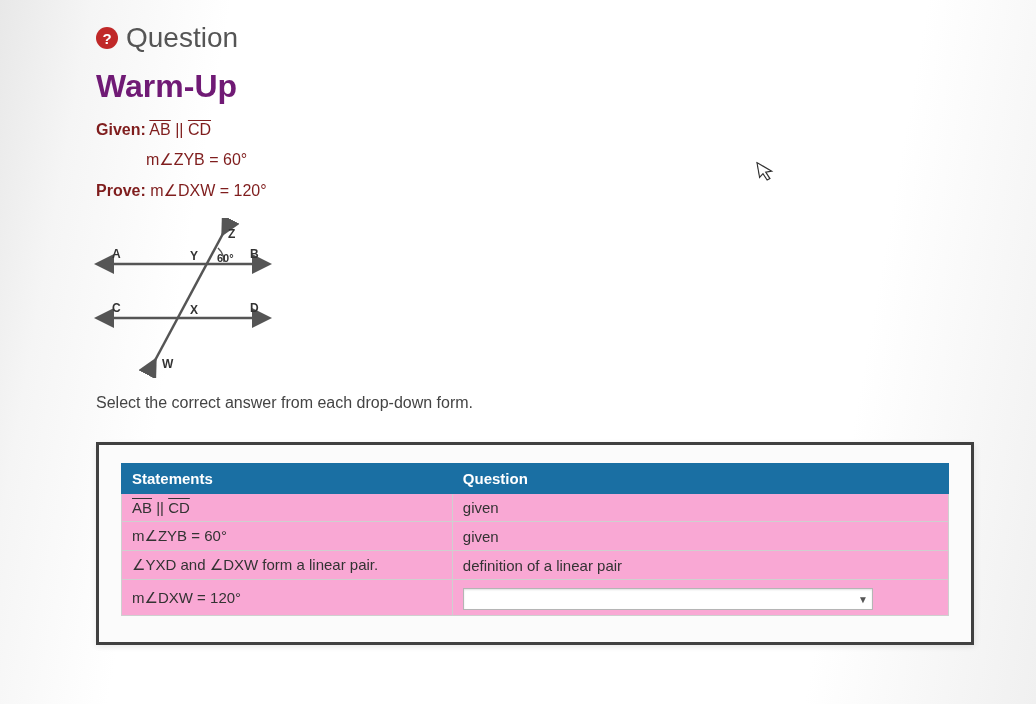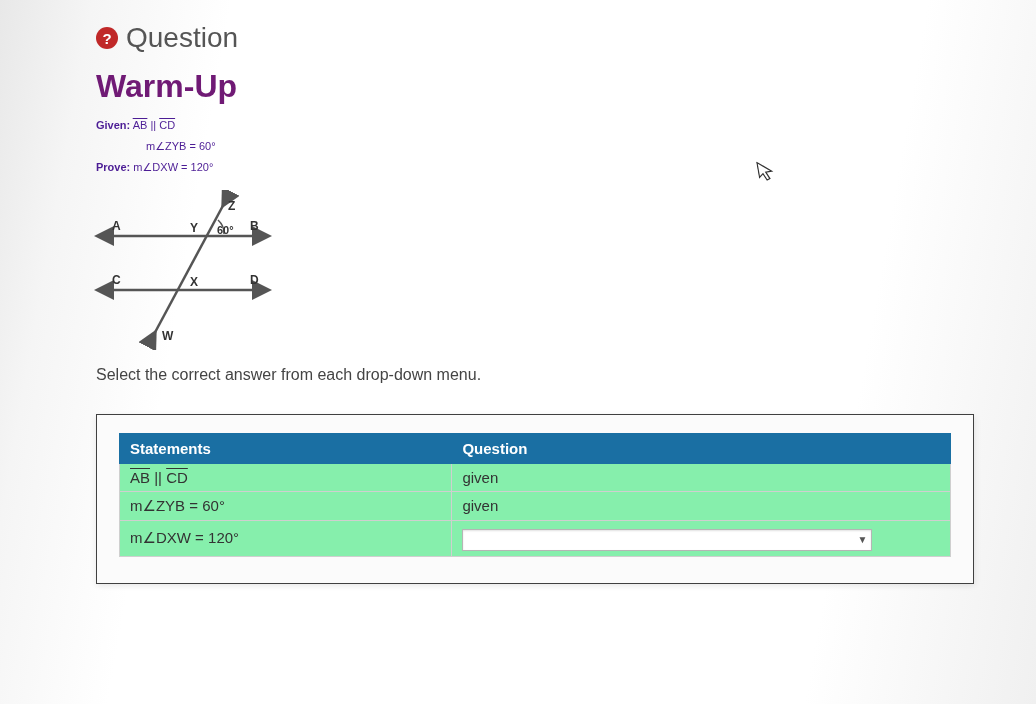--- a/index.html
+++ b/index.html
@@ -38,52 +38,52 @@
     color: #555;
     font-size: 28px;
     font-weight: 400;
   }
   .warmup {
     color: #701a75;
     font-size: 32px;
     font-weight: 700;
     margin-bottom: 10px;
   }
-  .math-block { font-size: 11px; color: #4c1d95; line-height: 1.9; }
+  .math-block { font-size: 16px; color: #7f1d1d; line-height: 1.9; }
   .math-label { font-weight: 700; }
   .indent { margin-left: 50px; }
   .overline { text-decoration: overline; text-decoration-thickness: 1.2px; }
   .angle::before { content: "\2220"; }
   .diagram { margin: 12px 0 12px -4px; }
   .instruction { font-size: 16px; color: #444; margin: 8px 0 30px 0; }
   .proof-box-wrap {
     margin: 0 20px 0 0;
     padding: 18px 22px 26px 22px;
     background: #fbfbfb;
-    border: 1px solid #404040;
+    border: 3px solid #404040;
     box-shadow: 2px 2px 6px rgba(0,0,0,0.06), -2px 2px 6px rgba(0,0,0,0.04);
     width: 878px;
   }
   table.proof {
     border-collapse: collapse;
     width: 100%;
     font-size: 15px;
   }
   table.proof th {
     background: #1a6fa3;
     color: #fff;
     text-align: left;
     font-weight: 700;
     padding: 6px 10px;
     border: 1px solid #1a6fa3;
   }
   table.proof td {
     border: 1px solid #cfcfcf;
     padding: 5px 10px;
-    background: #86efac;
+    background: #f9a8d4;
     color: #333;
     vertical-align: middle;
     height: 24px;
   }
   .dropdown {
     display: inline-flex;
     align-items: center;
     border: 1px solid #b5b5b5;
     background: #fff;
     height: 22px;
@@ -158,21 +158,21 @@
       <text x="20" y="94" font-size="12" font-weight="bold" fill="#333">C</text>
       <text x="158" y="94" font-size="12" font-weight="bold" fill="#333">D</text>
       <text x="98" y="42" font-size="12" font-weight="bold" fill="#333">Y</text>
       <text x="98" y="96" font-size="12" font-weight="bold" fill="#333">X</text>
       <text x="136" y="20" font-size="12" font-weight="bold" fill="#333">Z</text>
       <text x="70" y="150" font-size="12" font-weight="bold" fill="#333">W</text>
       <text x="125" y="44" font-size="11" font-weight="bold" fill="#333">60°</text>
     </svg>
   </div>
 
-  <div class="instruction">Select the correct answer from each drop-down menu.</div>
+  <div class="instruction">Select the correct answer from each drop-down form.</div>
 
   <div class="proof-box-wrap">
     <table class="proof">
       <thead>
         <tr>
           <th style="width:40%">Statements</th>
           <th>Question</th>
         </tr>
       </thead>
       <tbody>
@@ -180,20 +180,26 @@
           <td>
             <span class="overline">AB</span><span> || </span><span class="overline">CD</span>
           </td>
           <td>given</td>
         </tr>
         <tr>
           <td>
             <span>m</span><span class="angle"></span><span>ZYB</span><span> = 60°</span>
           </td>
           <td>given</td>
+        </tr>
+        <tr>
+          <td>
+            <span class="angle"></span><span>YXD</span><span> and </span><span class="angle"></span><span>DXW</span><span> form a linear pair.</span>
+          </td>
+          <td>definition of a linear pair</td>
         </tr>
         <tr>
           <td>
             <span>m</span><span class="angle"></span><span>DXW</span><span> = 120°</span>
           </td>
           <td>
             <span class="dropdown wide">
               <span></span>
               <span class="caret">▼</span>
             </span>

